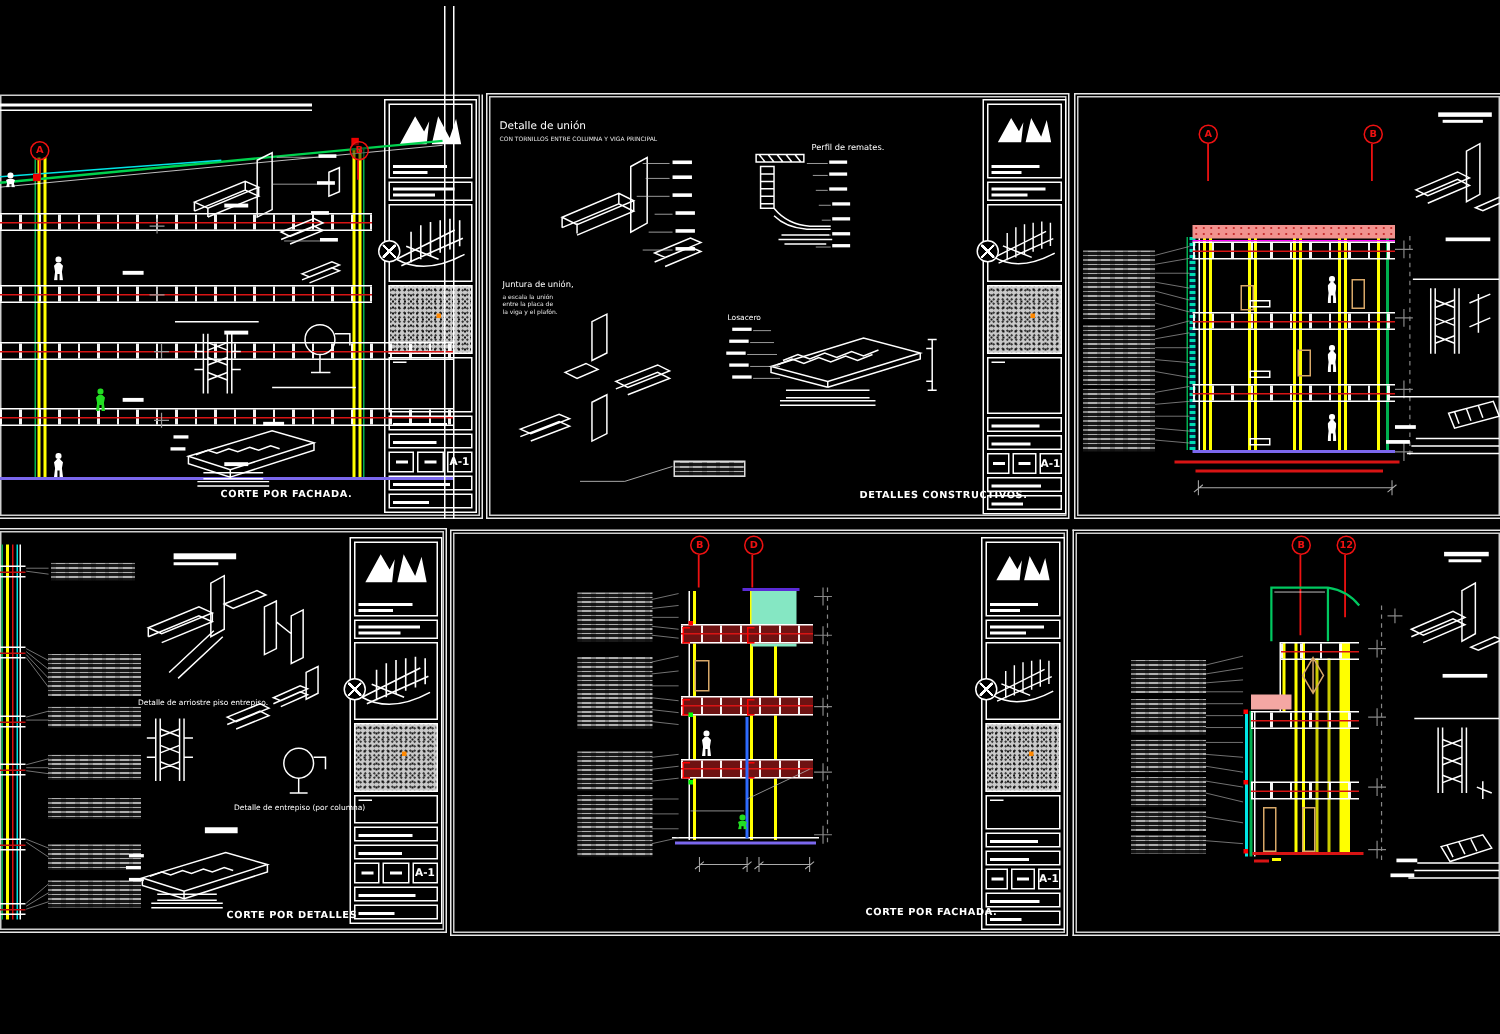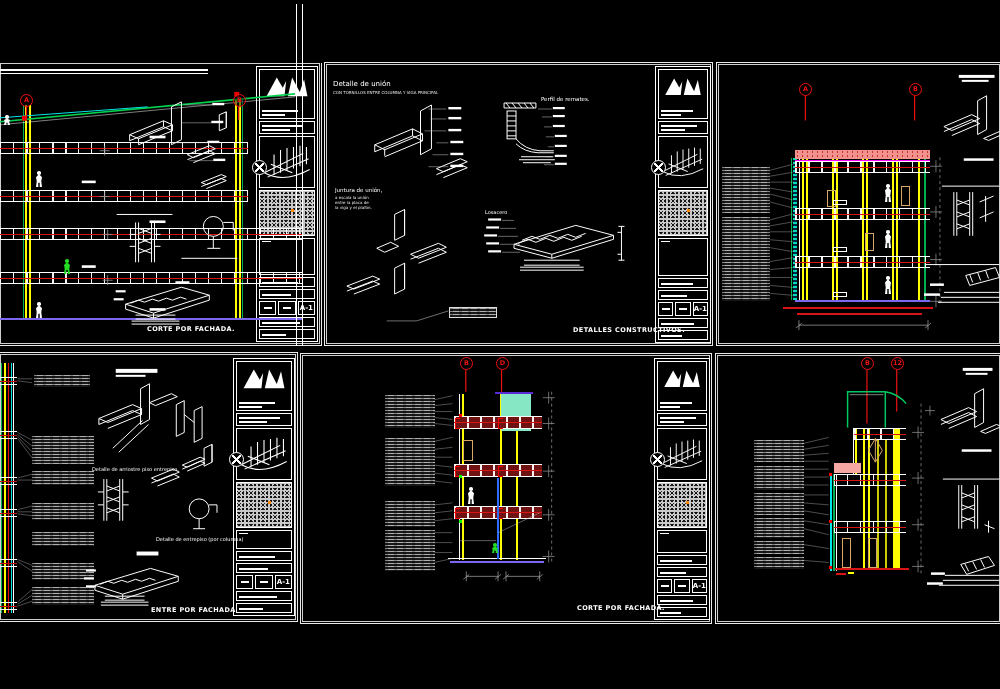--- a/index.html
+++ b/index.html
@@ -430,21 +430,21 @@
     <div class="stub" style="left:0;top:249px;width:17px"></div>
     <div class="gray-block" style="left:34px;top:22px;width:56px;height:12px"></div>
     <div class="gray-block" style="left:32px;top:83px;width:62px;height:28px"></div>
     <div class="gray-block" style="left:32px;top:118px;width:62px;height:14px"></div>
     <div class="gray-block" style="left:32px;top:150px;width:62px;height:17px"></div>
     <div class="gray-block" style="left:32px;top:179px;width:62px;height:14px"></div>
     <div class="gray-block" style="left:32px;top:210px;width:62px;height:17px"></div>
     <div class="gray-block" style="left:32px;top:234px;width:62px;height:18px"></div>
     <div class="lbl" style="left:92px;top:113px;font-size:5px">Detalle de arriostre piso entrepiso.</div>
     <div class="lbl" style="left:156px;top:183px;font-size:5px">Detalle de entrepiso (por columna)</div>
-    <div class="cap" style="left:151px;top:253px">ENTRE POR FACHADA</div>
+    <div class="cap" style="left:151px;top:253px">CORTE POR DETALLES</div>
     <svg class="art" viewBox="0 0 298 270">
       <g stroke="#999" stroke-width=".5" fill="none">
         <path d="M17 26 L32 26 M17 28 L32 30 M17 80 L32 88 M17 82 L32 94 M17 84 L32 100 M17 86 L32 106
                  M17 126 L32 122 M17 128 L32 128 M17 158 L32 154 M17 160 L32 160 M17 162 L32 164
                  M17 208 L32 214 M17 210 L32 220 M17 251 L32 238 M17 253 L32 244 M17 255 L32 250"></path>
       </g>
       <g fill="#fff">
         <rect x="116" y="16" width="42" height="4"></rect>
           <rect x="116" y="22" width="30" height="2"></rect>
         <rect x="137" y="200" width="22" height="4"></rect>

